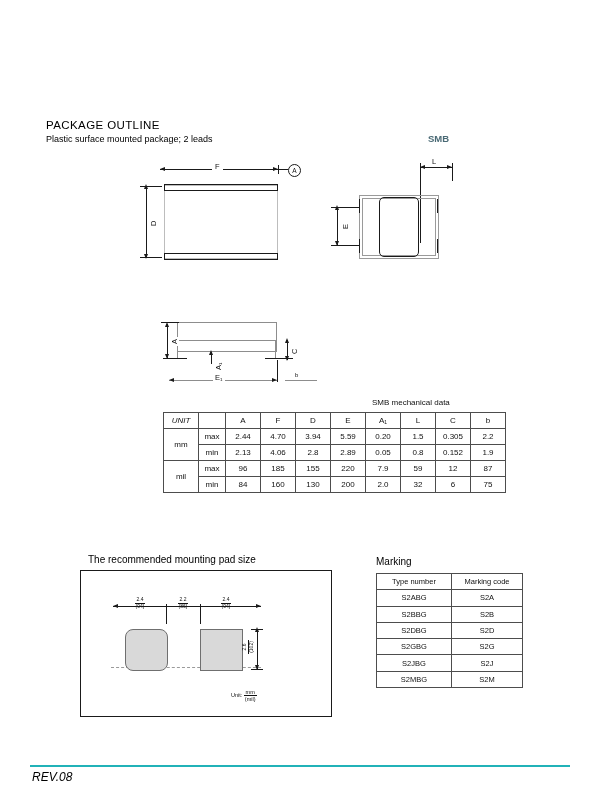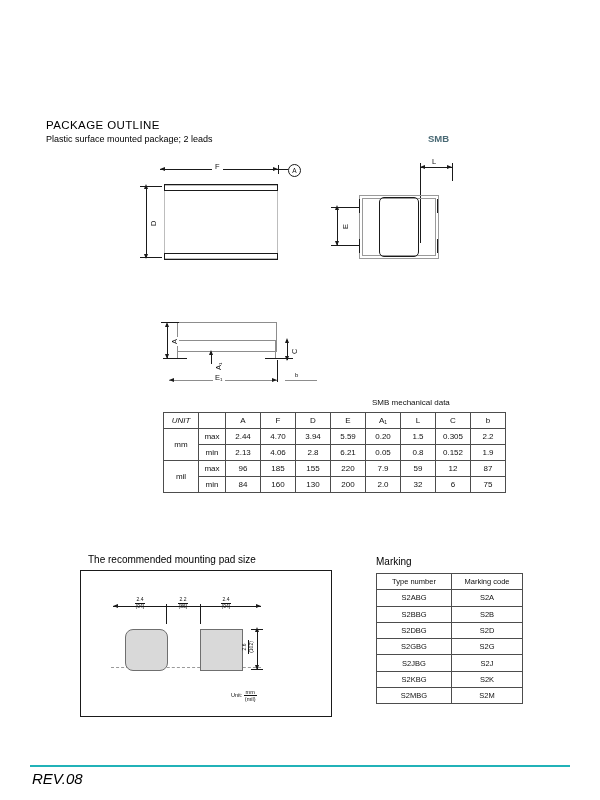--- a/index.html
+++ b/index.html
@@ -80,21 +80,21 @@
   table.mark{position:absolute;left:376px;top:573px;border-collapse:collapse;}
   table.mark td{
     border:1px solid #4d4d4d;font-size:7.5px;text-align:center;color:#111;
     height:15.3px;padding:0;font-family:"Liberation Sans",sans-serif;
   }
   table.mark .c1{width:74px;margin-left:26px;}
   table.mark .c2{width:70px;}
 
   
   .hr-teal-bot{position:absolute;left:30px;top:765px;width:540px;height:2px;background:#21b2b8;}
-  .rev{position:absolute;left:32px;top:770px;font-size:15px;font-style:italic;color:#000;text-align:right;}
+  .rev{position:absolute;left:32px;top:770px;font-size:12px;font-style:italic;color:#000;text-align:right;}
   .pg{position:absolute;left:0;top:781px;width:600px;text-align:center;font-size:10px;font-style:italic;color:#000;}
 </style>
 </head>
 <body>
 
 <div class="page">
 
 
   <div class="sec-title">PACKAGE  OUTLINE</div>
   <div class="sec-sub">Plastic surface mounted package; 2 leads</div>
@@ -214,21 +214,21 @@
         <td>0.20</td>
         <td>1.5</td>
         <td>0.305</td>
         <td>2.2</td>
       </tr>
       <tr>
         <td>min</td>
         <td>2.13</td>
         <td>4.06</td>
         <td>2.8</td>
-        <td>6.21</td>
+        <td>2.89</td>
         <td>0.05</td>
         <td>0.8</td>
         <td>0.152</td>
         <td>1.9</td>
       </tr>
       <tr>
         <td rowspan="2">mil</td>
         <td>max</td>
         <td>96</td>
         <td>185</td>
@@ -330,24 +330,20 @@
       </tr>
       <tr>
         <td>S2GBG</td>
         <td>S2G</td>
       </tr>
       <tr>
         <td>S2JBG</td>
         <td>S2J</td>
       </tr>
       <tr>
-        <td>S2KBG</td>
-        <td>S2K</td>
-      </tr>
-      <tr>
         <td>S2MBG</td>
         <td>S2M</td>
       </tr>
     </tbody>
   </table>
 
   <div class="hr-teal-bot"></div>
   <div class="rev">REV.08</div>
 
 </div>

